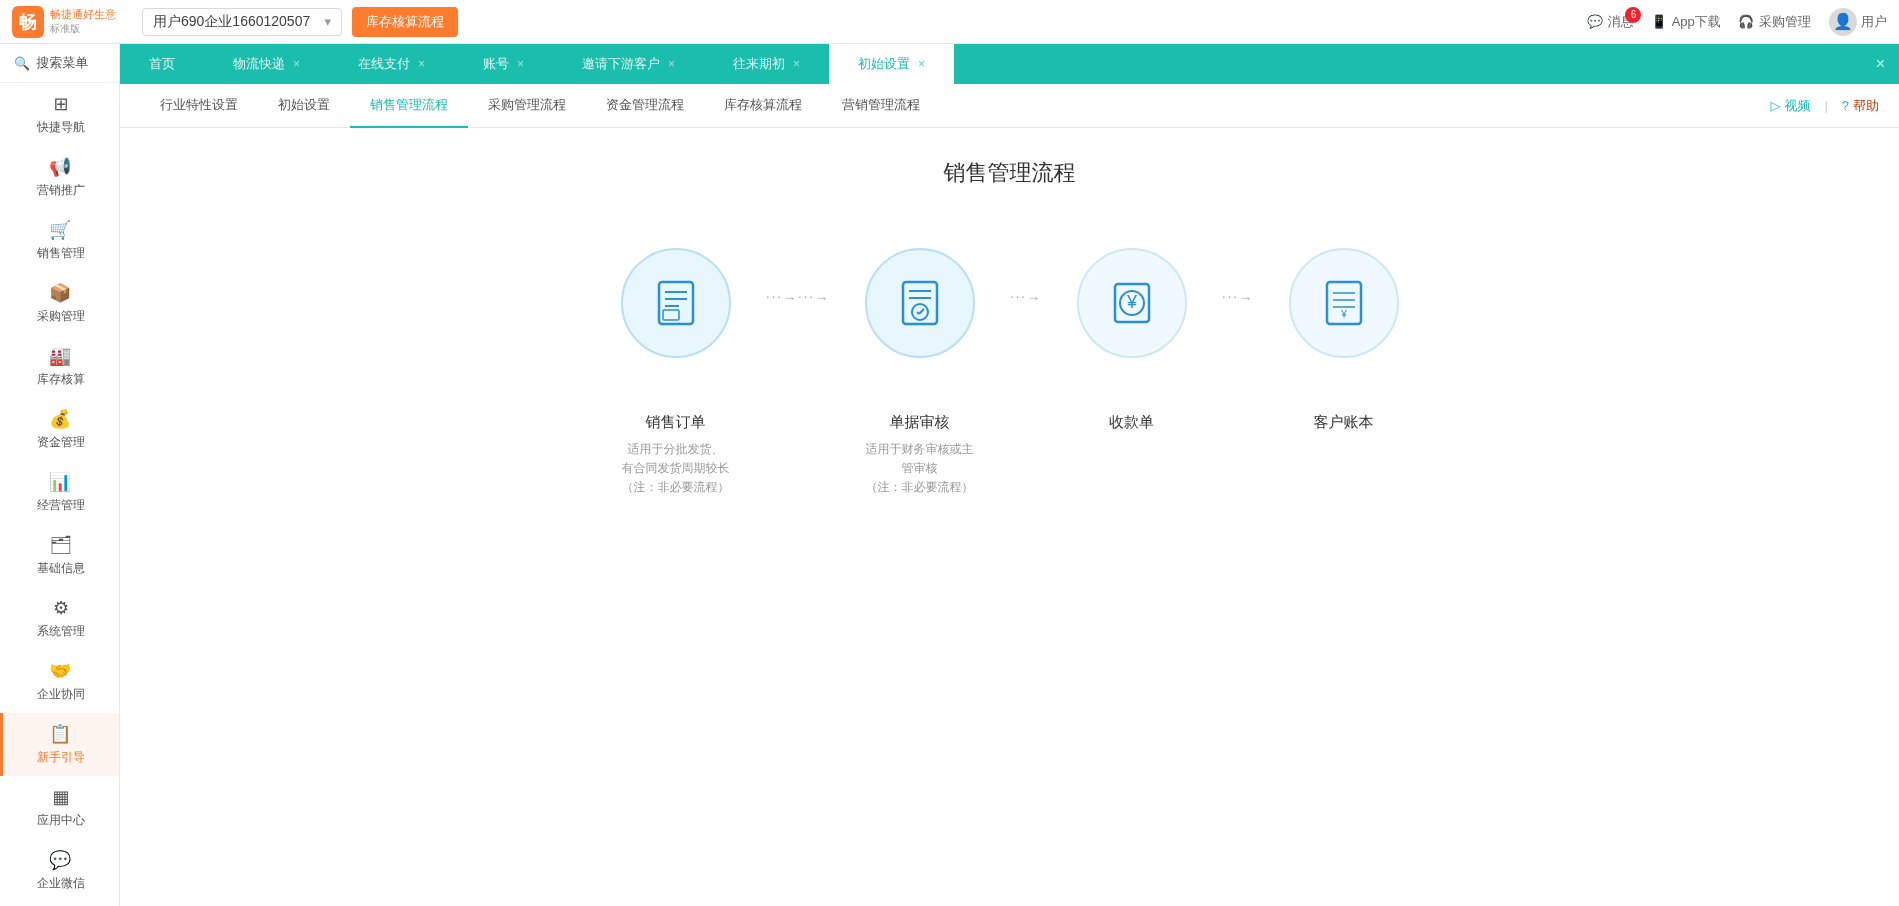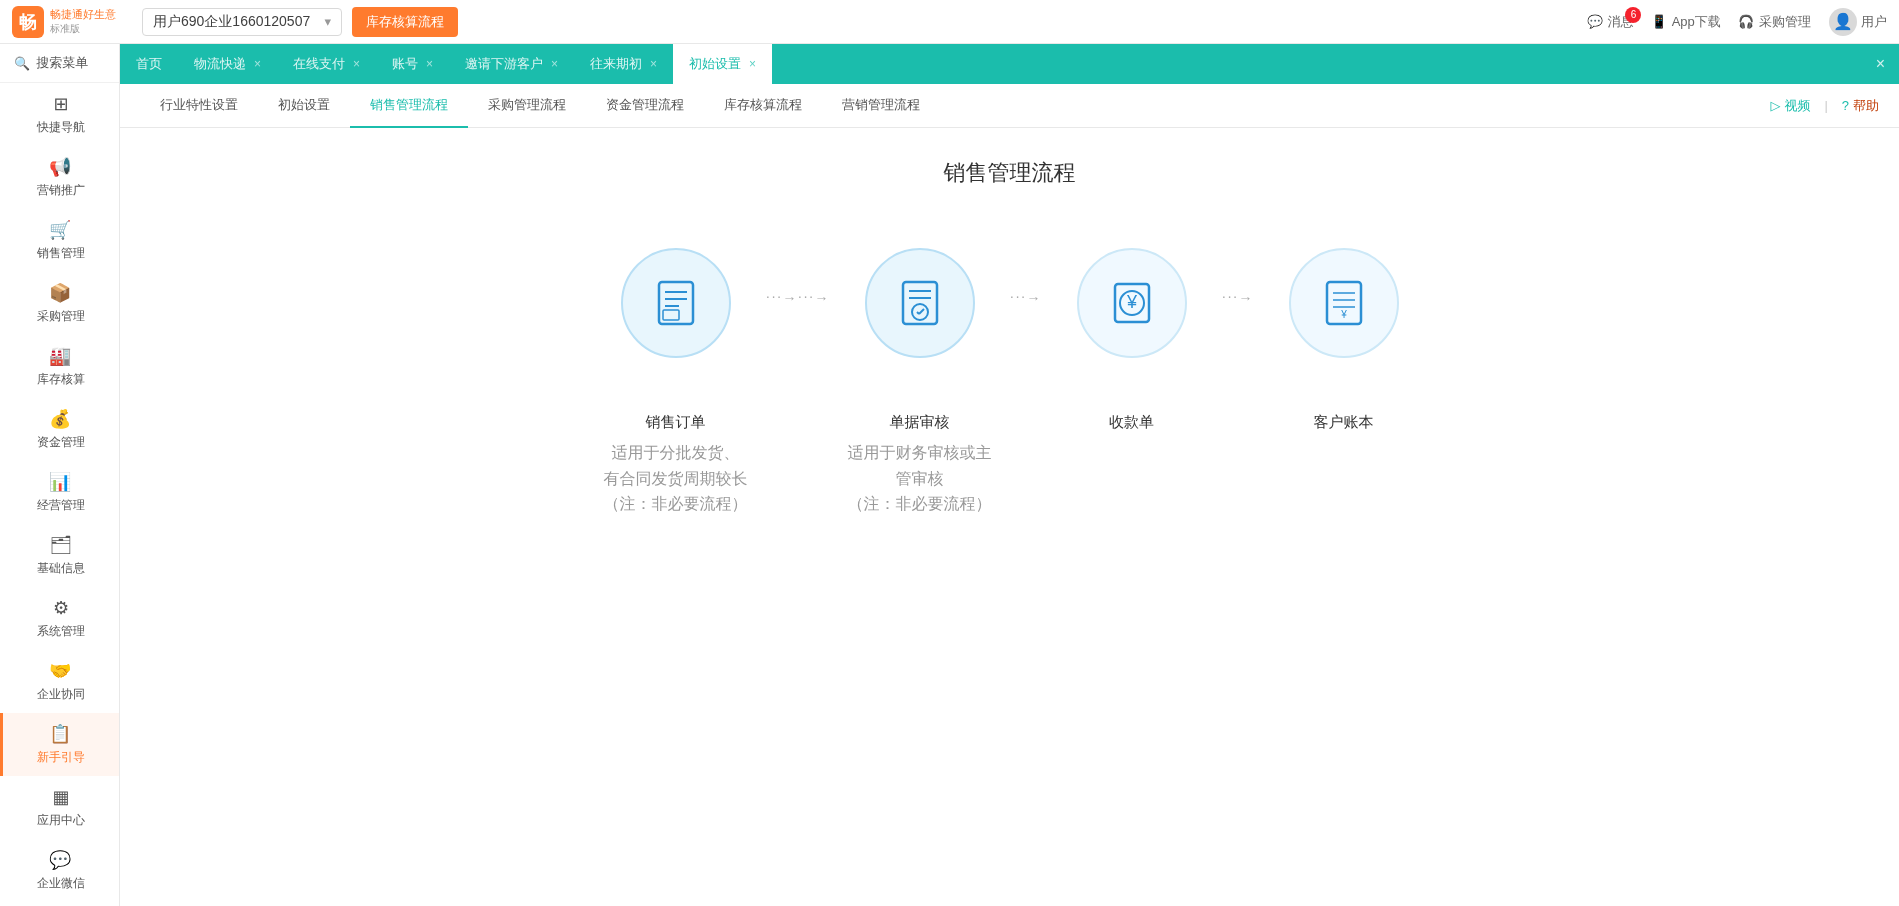--- a/index.html
+++ b/index.html
@@ -50,21 +50,21 @@
       background: #1bbdac;
       display: flex;
       align-items: stretch;
       position: fixed;
       top: 44px;
       left: 120px;
       right: 0;
       z-index: 99;
     }
     .nav-tab {
-      display: flex; align-items: center; padding: 0 16px;
+      display: flex; align-items: center; padding: 0 29px;
       color: rgba(255,255,255,0.85); cursor: pointer; font-size: 13px;
       gap: 4px; white-space: nowrap; position: relative;
     }
     .nav-tab.active { background: #fff; color: #1bbdac; font-weight: 500; }
     .nav-tab .close-btn { font-size: 12px; opacity: 0.7; margin-left: 4px; }
     .nav-close-all {
       margin-left: auto; display: flex; align-items: center; padding: 0 14px;
       color: rgba(255,255,255,0.8); cursor: pointer; font-size: 16px;
     }
 
@@ -129,21 +129,21 @@
       width: 180px;
     }
     .flow-circle {
       width: 110px; height: 110px; border-radius: 50%;
       border: 2px solid #b8dff5; background: #e8f6fd;
       display: flex; align-items: center; justify-content: center;
       margin-bottom: 16px;
     }
     .flow-circle.light { border-color: #cce8f7; background: #f0f9ff; }
     .flow-step-name { font-size: 15px; color: #333; margin-bottom: 8px; text-align: center; margin-top: 39px; }
-    .flow-step-desc { font-size: 16px; color: #999; text-align: center; line-height: 1.6; }
+    .flow-step-desc { font-size: 12px; color: #999; text-align: center; line-height: 1.6; }
     .flow-arrow {
       display: flex; align-items: center; padding-top: 40px;
       color: #ccc; font-size: 18px; letter-spacing: -4px;
     }
   </style>
 </head>
 <body>
 
 <div class="top-bar">
   <div class="top-bar-left">

